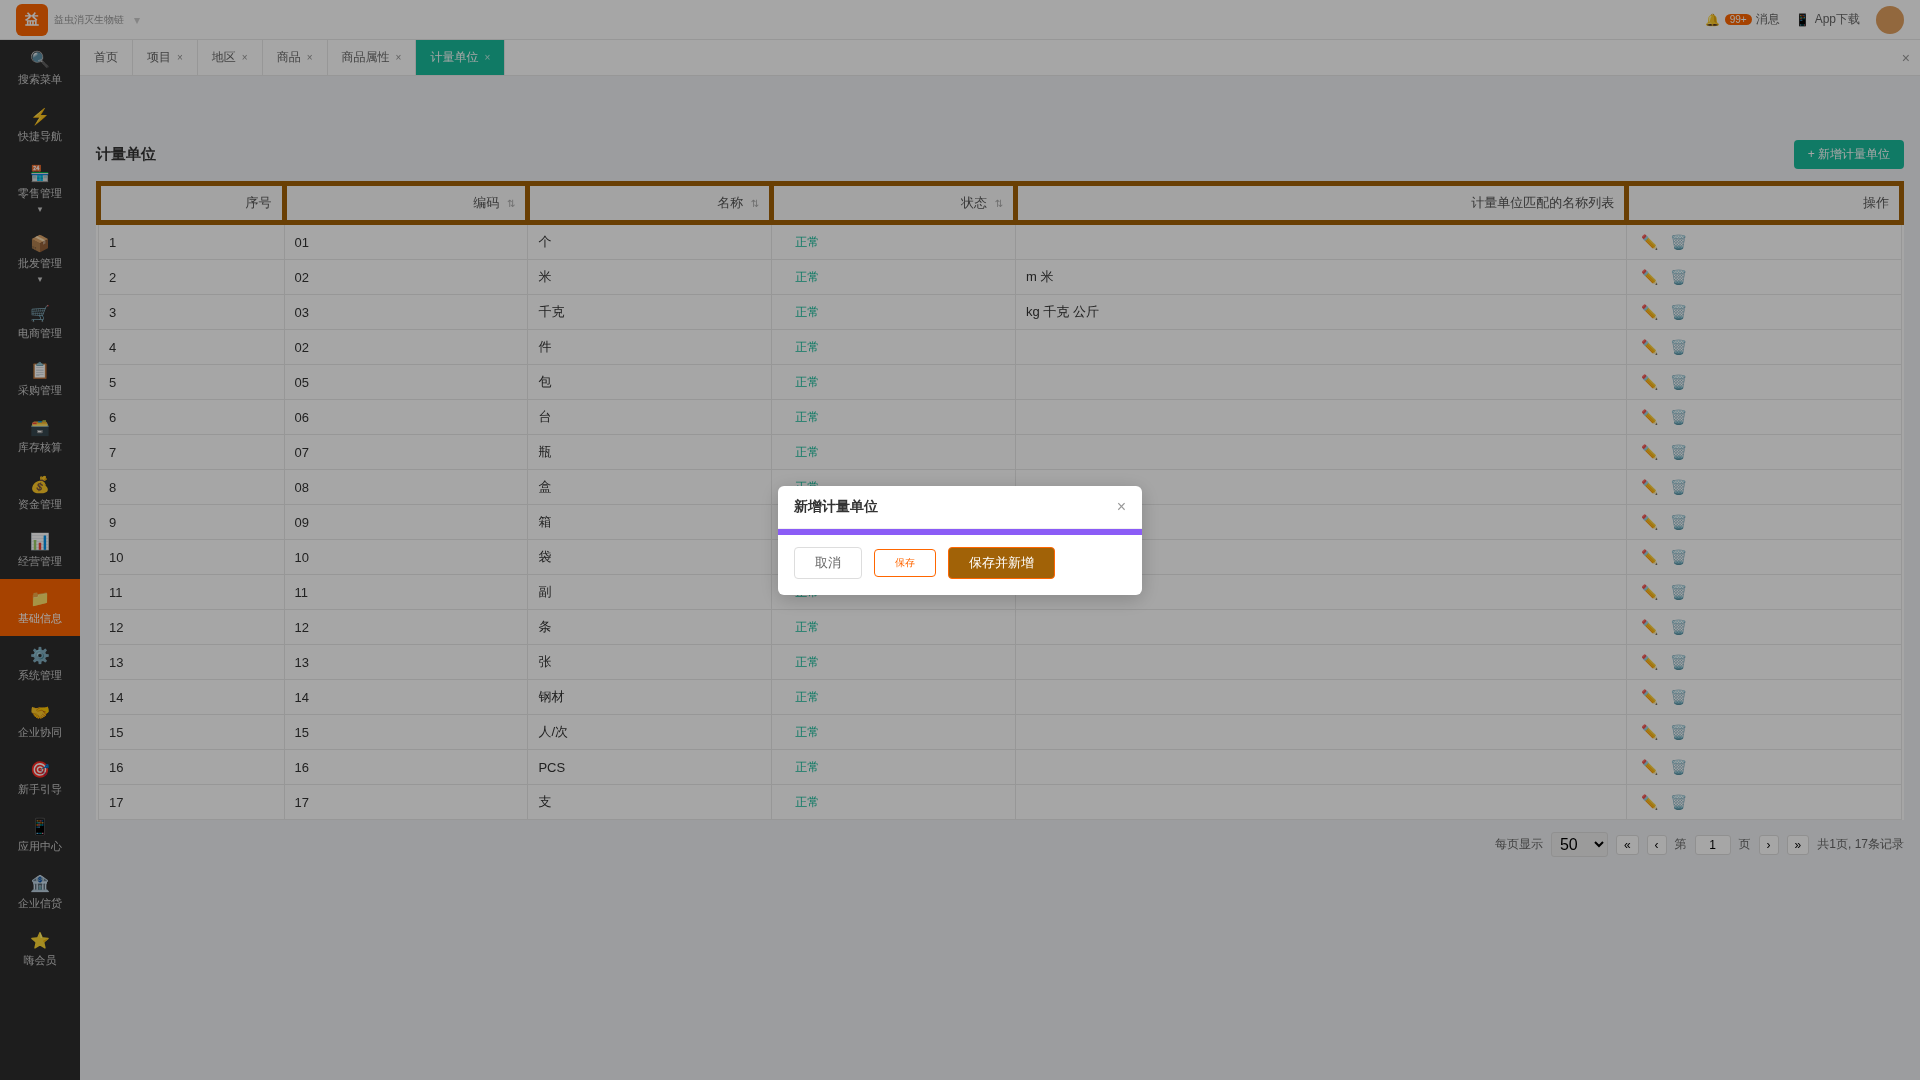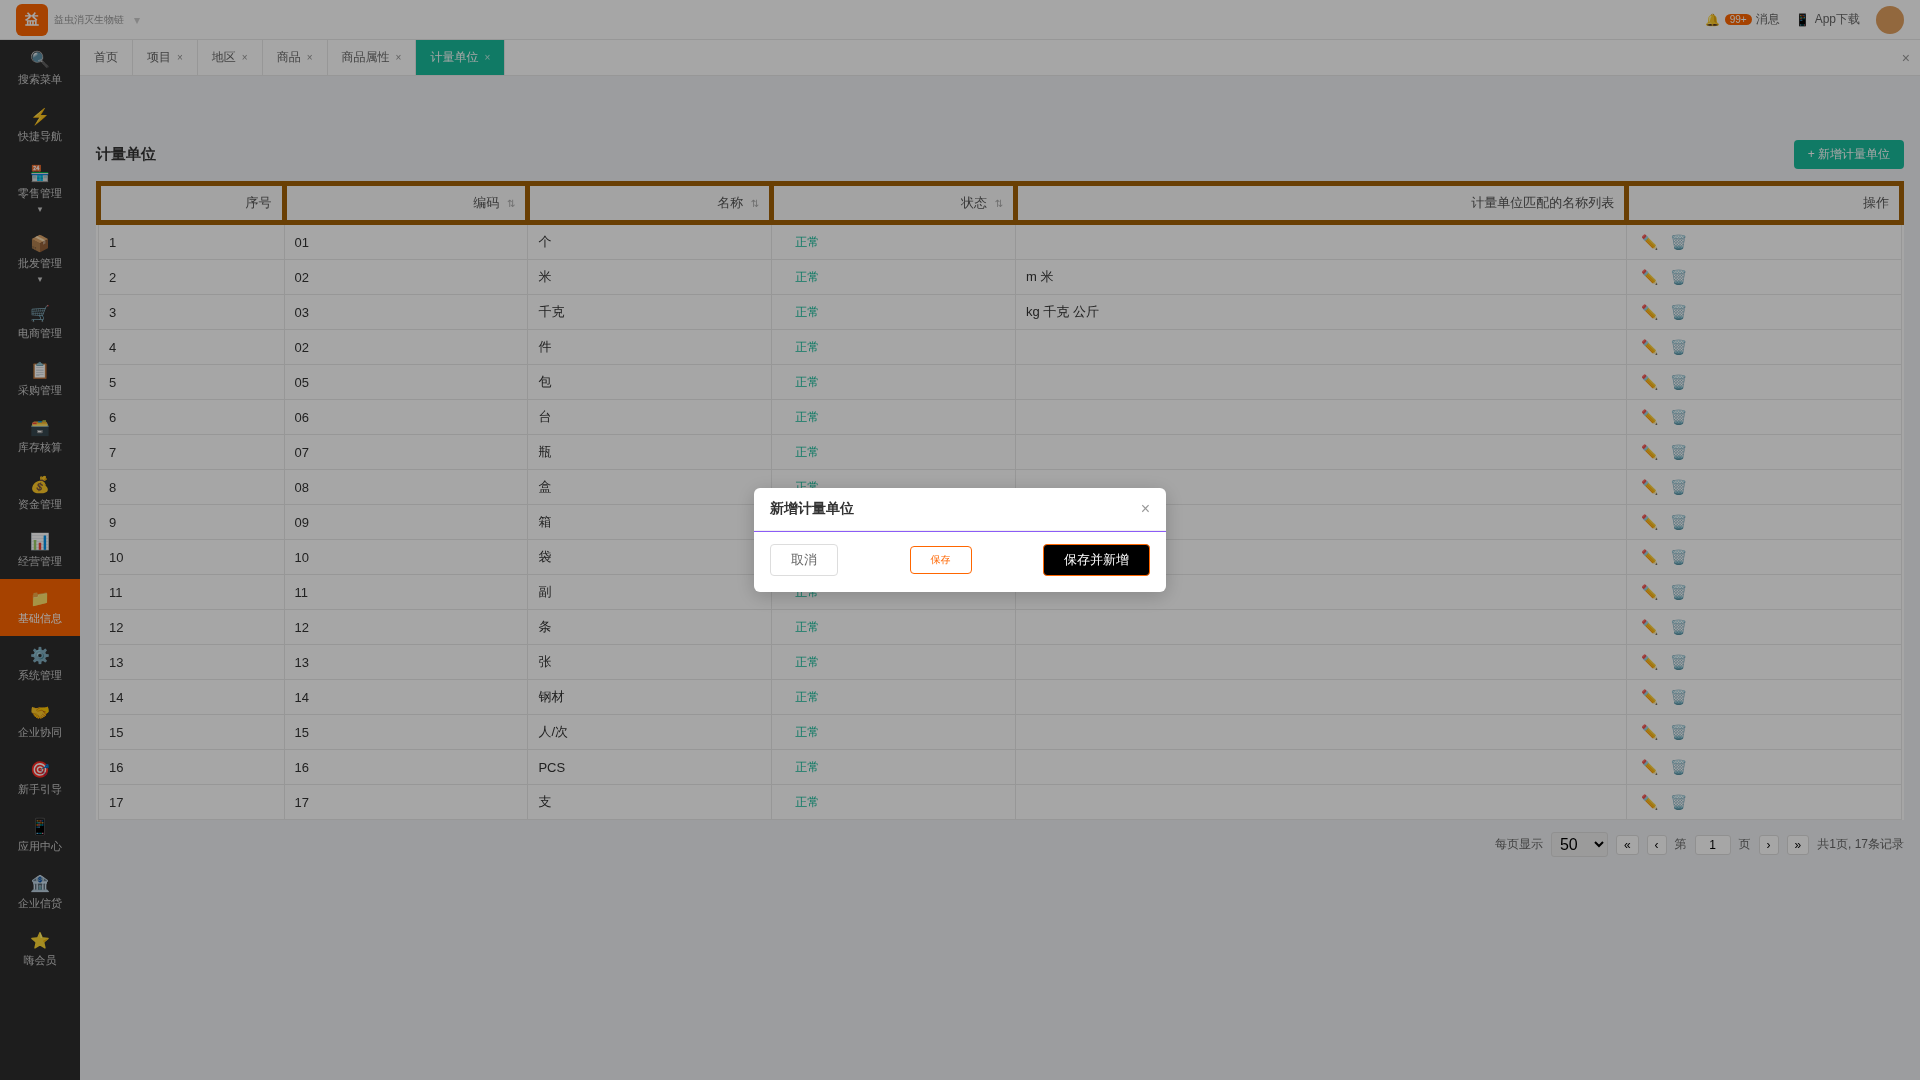--- a/index.html
+++ b/index.html
@@ -254,21 +254,21 @@
       inset: 0;
       background: rgba(0,0,0,0.35);
       z-index: 1000;
       display: flex;
       align-items: center;
       justify-content: center;
     }
     .modal {
       background: #fff;
       border-radius: 6px;
-      width: 412px;
+      width: 364px;
       box-shadow: 0 4px 20px rgba(0,0,0,0.2);
       overflow: hidden;
     }
     .modal-header {
       display: flex;
       align-items: center;
       justify-content: space-between;
       padding: 12px 16px;
       border-bottom: 1px solid #f0f0f0;
     }
@@ -312,45 +312,45 @@
       padding: 4px 6px;
       font-size: 13px;
       outline: none;
     }
     .form-input.highlighted {
       border-bottom-color: #f60;
     }
     .modal-footer {
       display: flex;
       align-items: center;
-      justify-content: space-between;
+      justify-content: flex-start;
       padding: 12px 16px 16px;
       gap: 12px;
-      border-top: 1px solid #8b5cf6;
+      border-top: 6px solid #8b5cf6;
     }
     .btn-cancel {
       background: #fff;
       border: 1px solid #ddd;
       color: #666;
       padding: 6px 20px;
       border-radius: 4px;
       cursor: pointer;
       font-size: 13px;
     }
     .btn-save {
       background: #fff;
       border: 1px solid #f60;
       color: #f60;
       padding: 6px 20px;
       border-radius: 4px;
       cursor: pointer;
       font-size: 10px;
     }
     .btn-save-new {
-      background: #000000;
+      background: #a16207;
       border: 1px solid #f60;
       color: #fff;
       padding: 6px 20px;
       border-radius: 4px;
       cursor: pointer;
       font-size: 13px;
     }
   </style>
 </head>
 <body>

